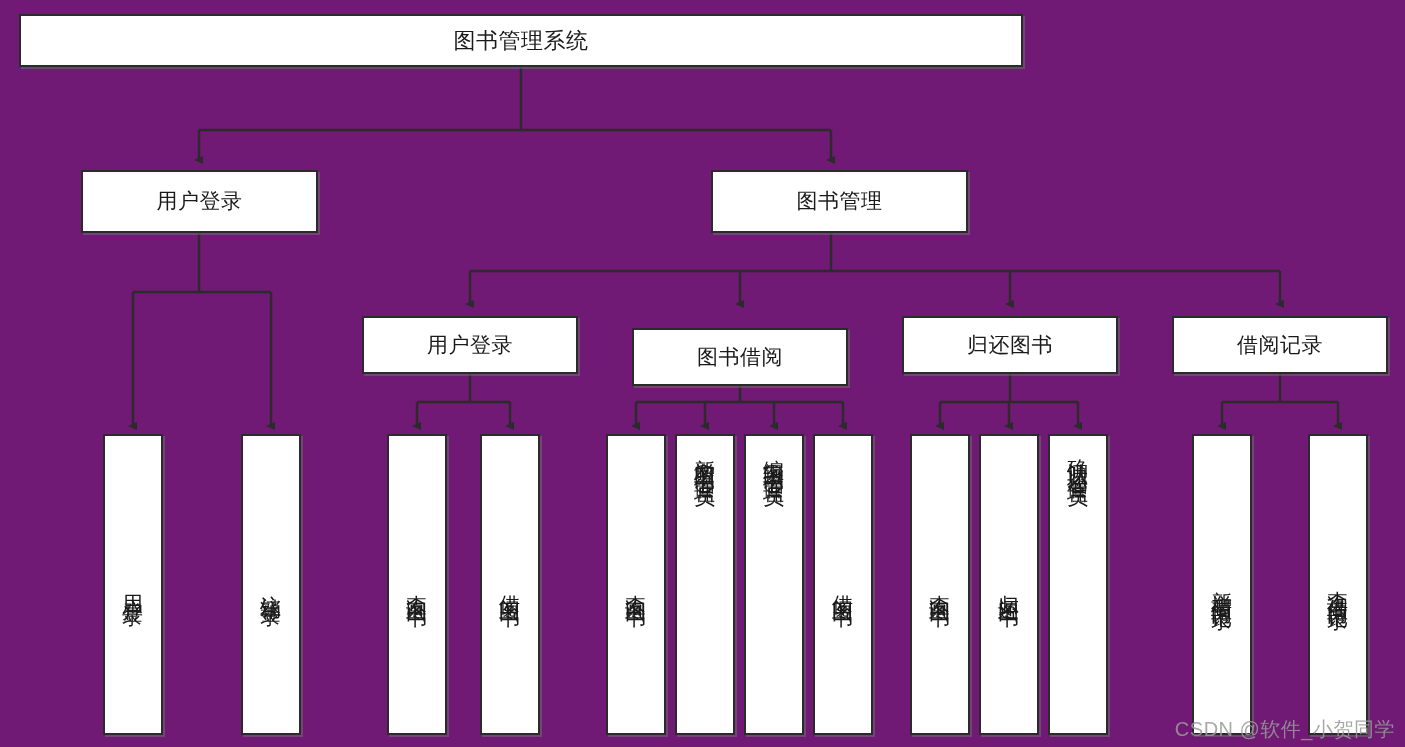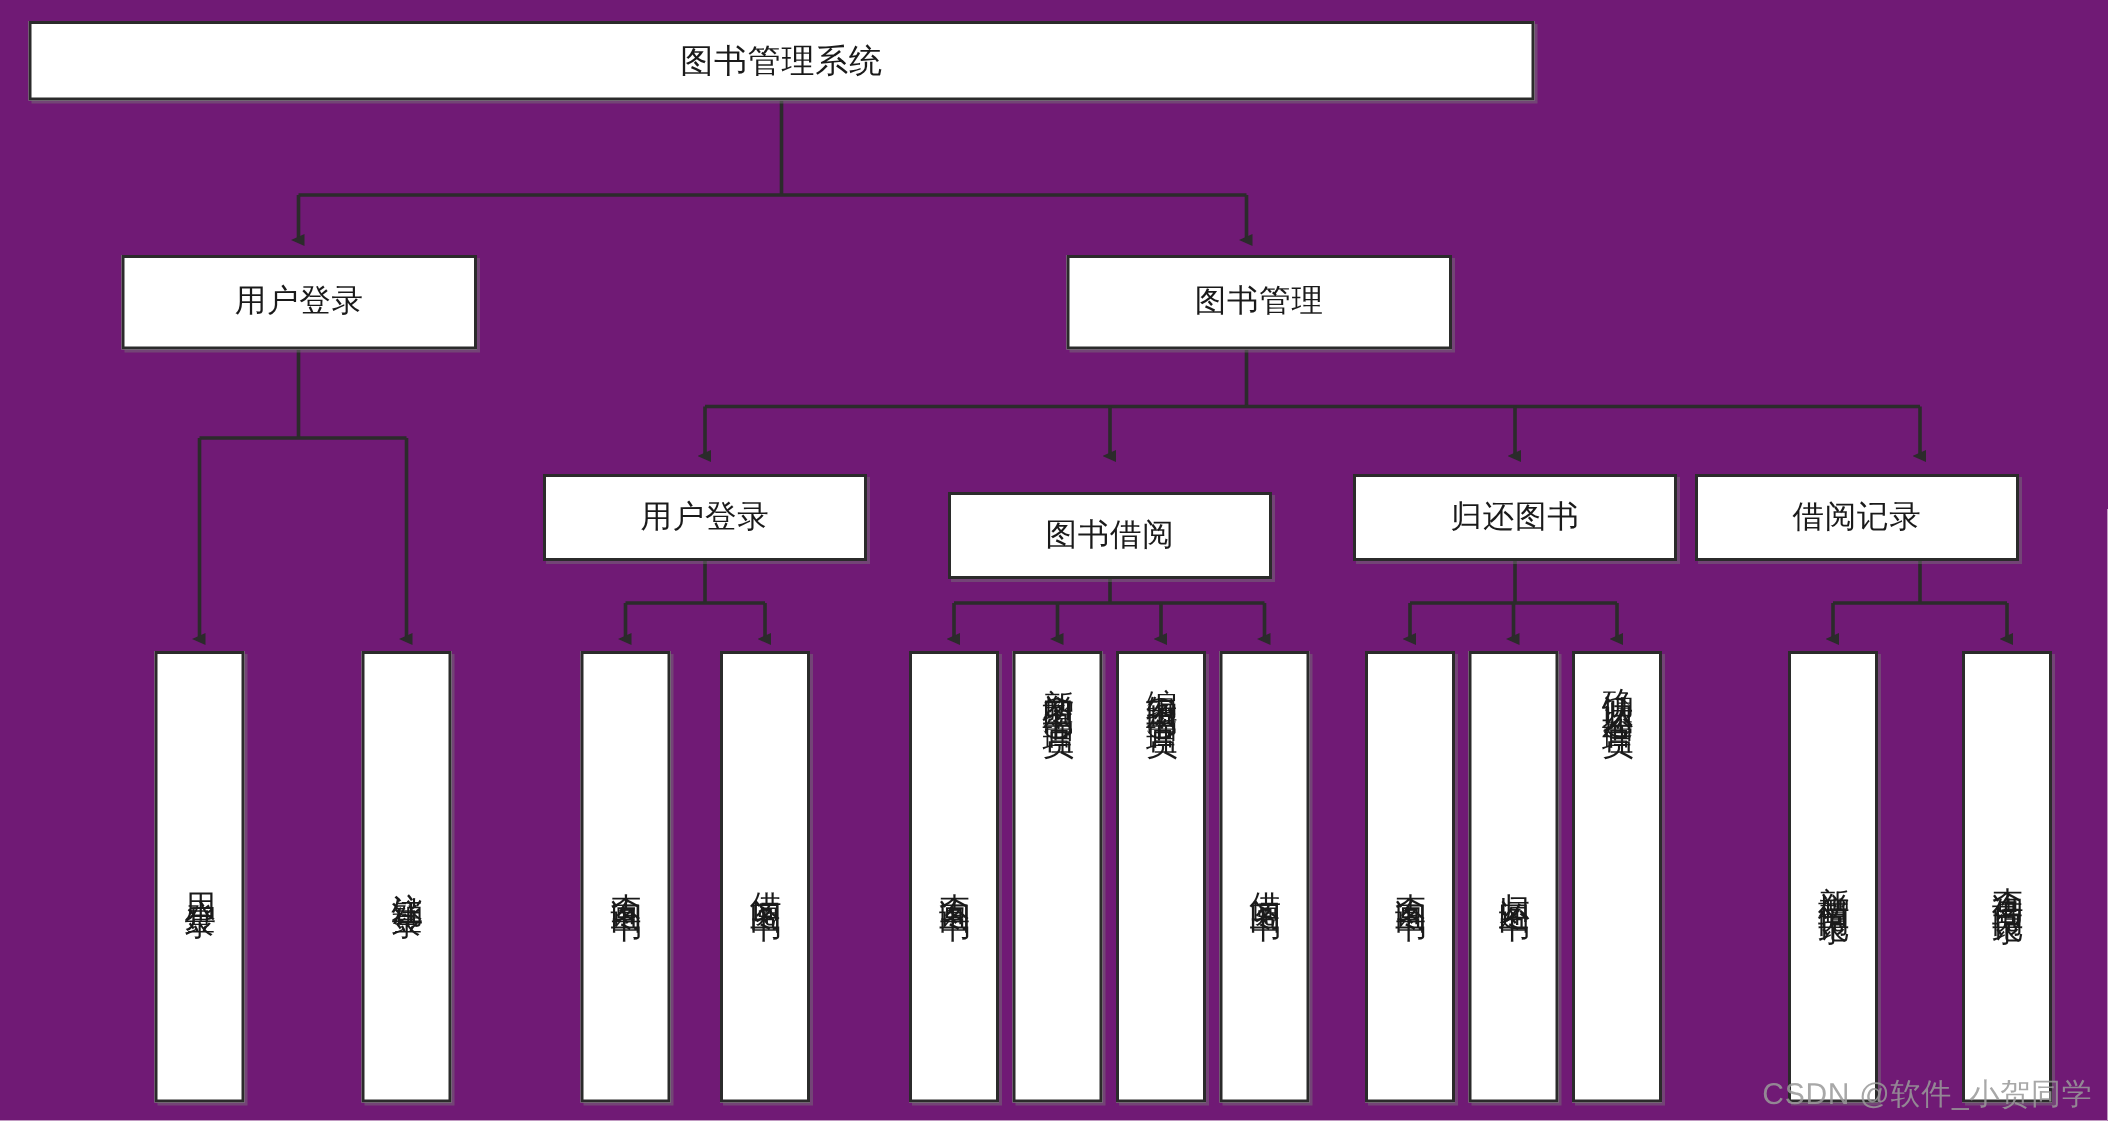--- a/index.html
+++ b/index.html
@@ -149,21 +149,21 @@
 
   <div class="node h" style="left:362px; top:316px; width:216px; height:58px;">
     <span class="label">用户登录</span>
   </div>
   <div class="node h" style="left:632px; top:328px; width:216px; height:58px;">
     <span class="label">图书借阅</span>
   </div>
   <div class="node h" style="left:902px; top:316px; width:216px; height:58px;">
     <span class="label">归还图书</span>
   </div>
-  <div class="node h" style="left:1130px; top:316px; width:216px; height:58px;">
+  <div class="node h" style="left:1172px; top:316px; width:216px; height:58px;">
     <span class="label">借阅记录</span>
   </div>
 
   <div class="node v center" style="left:103px; top:434px; width:60px; height:301px;">
     <span class="label">用户登录</span>
   </div>
   <div class="node v center" style="left:241px; top:434px; width:60px; height:301px;">
     <span class="label">注销登录</span>
   </div>
 

